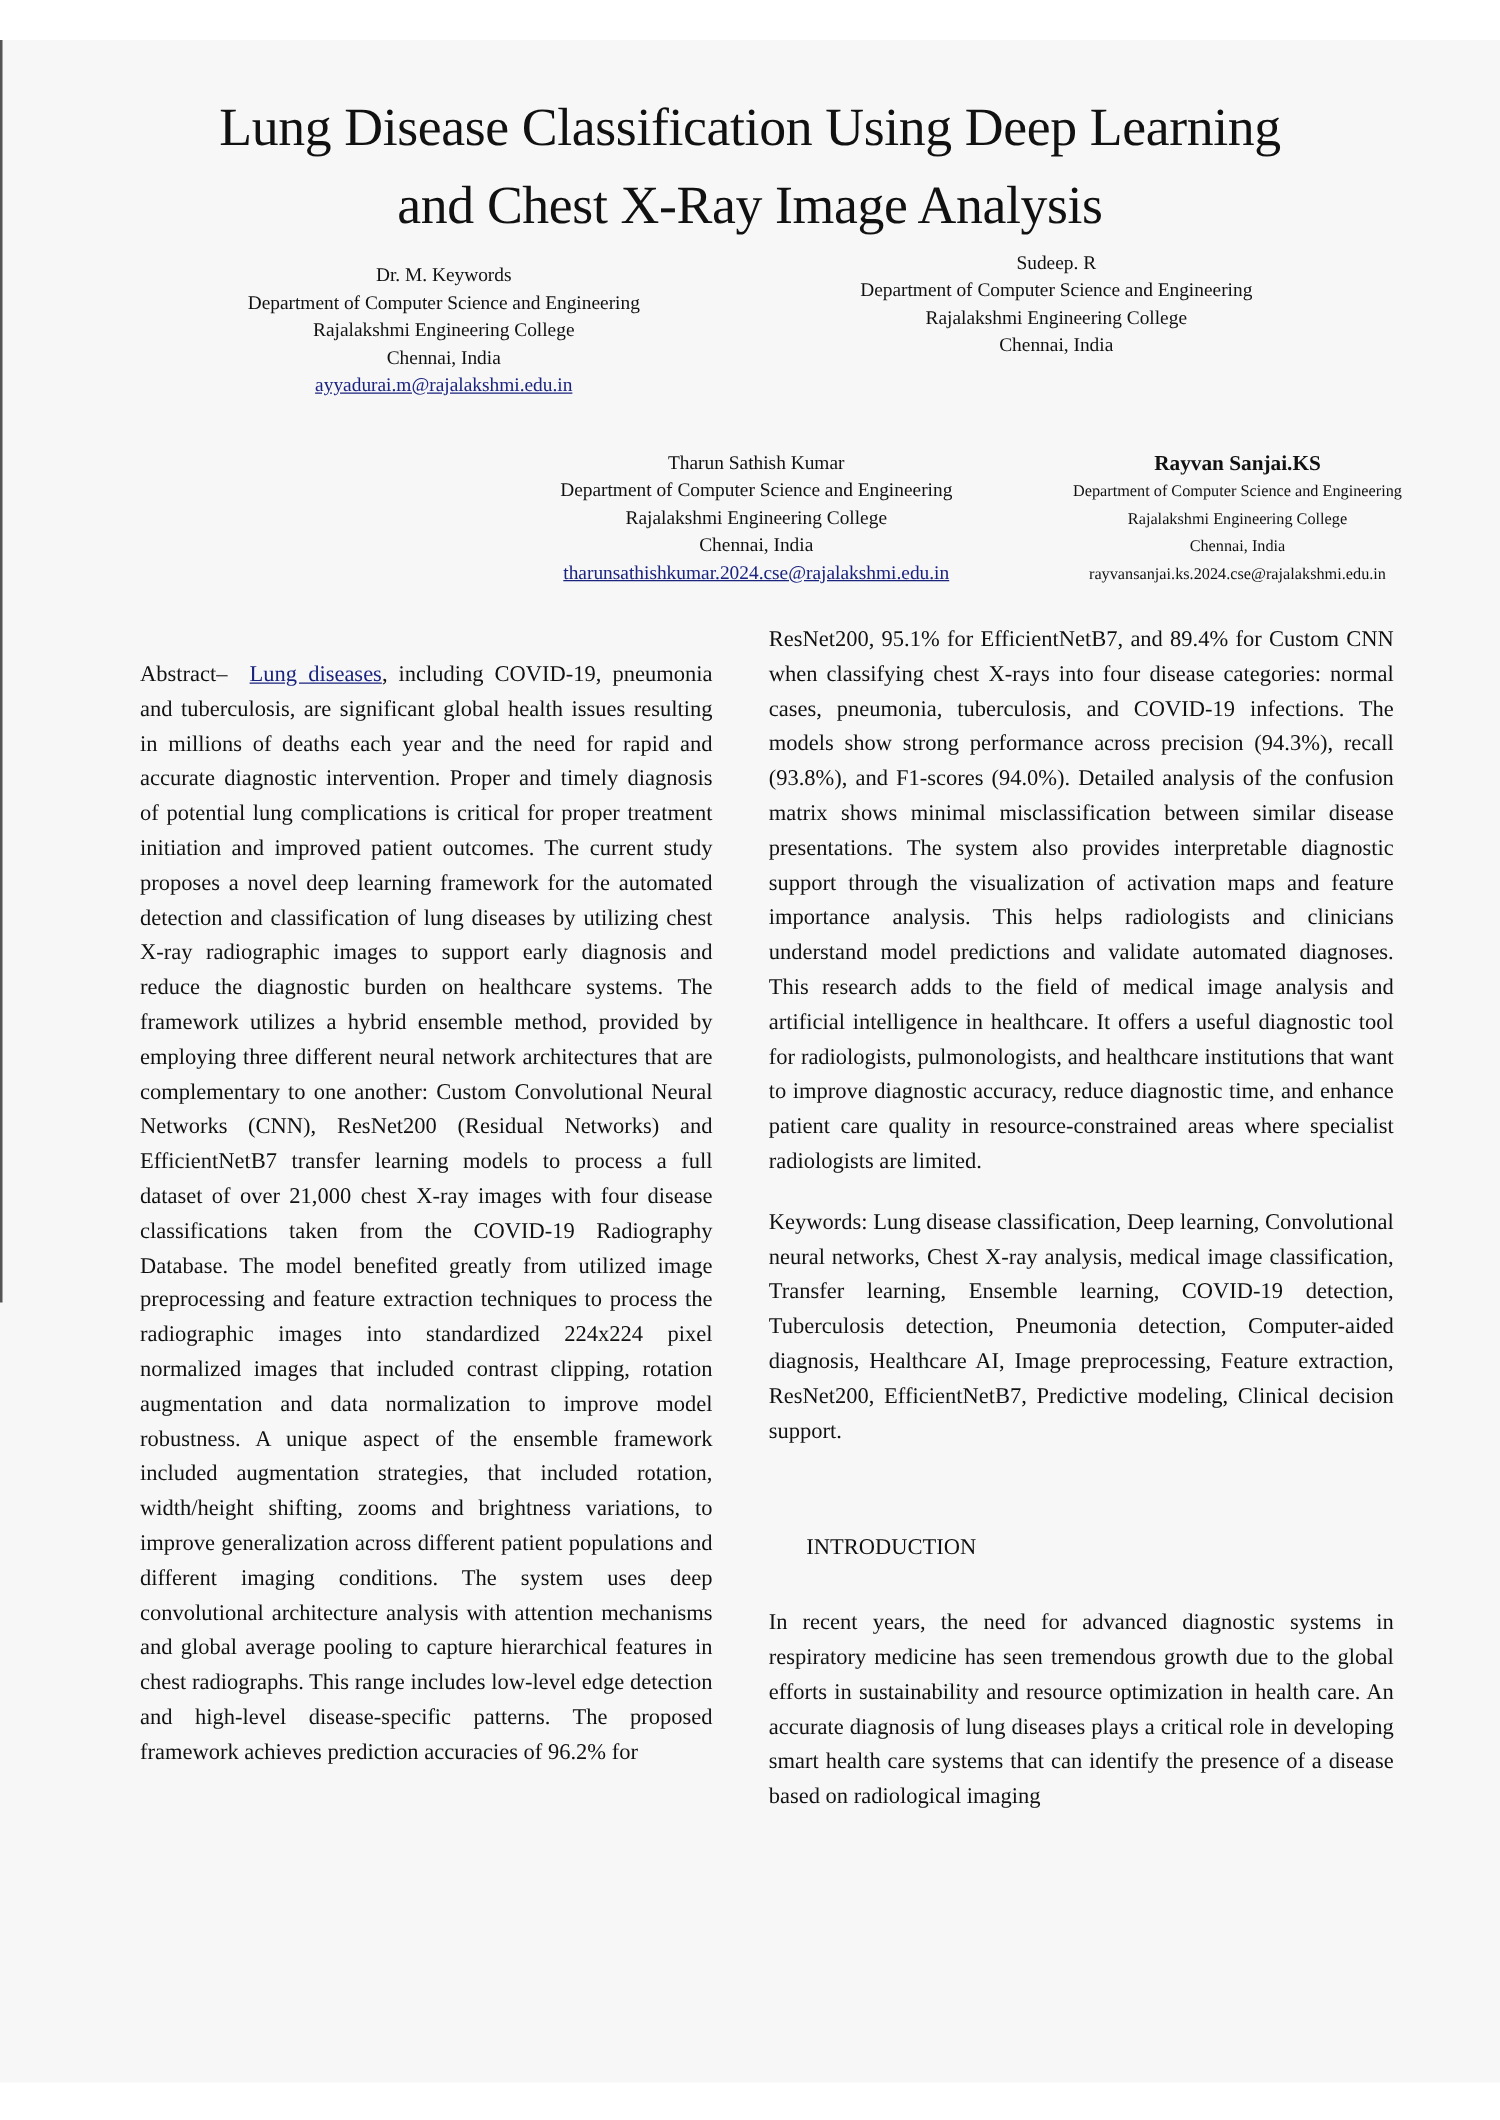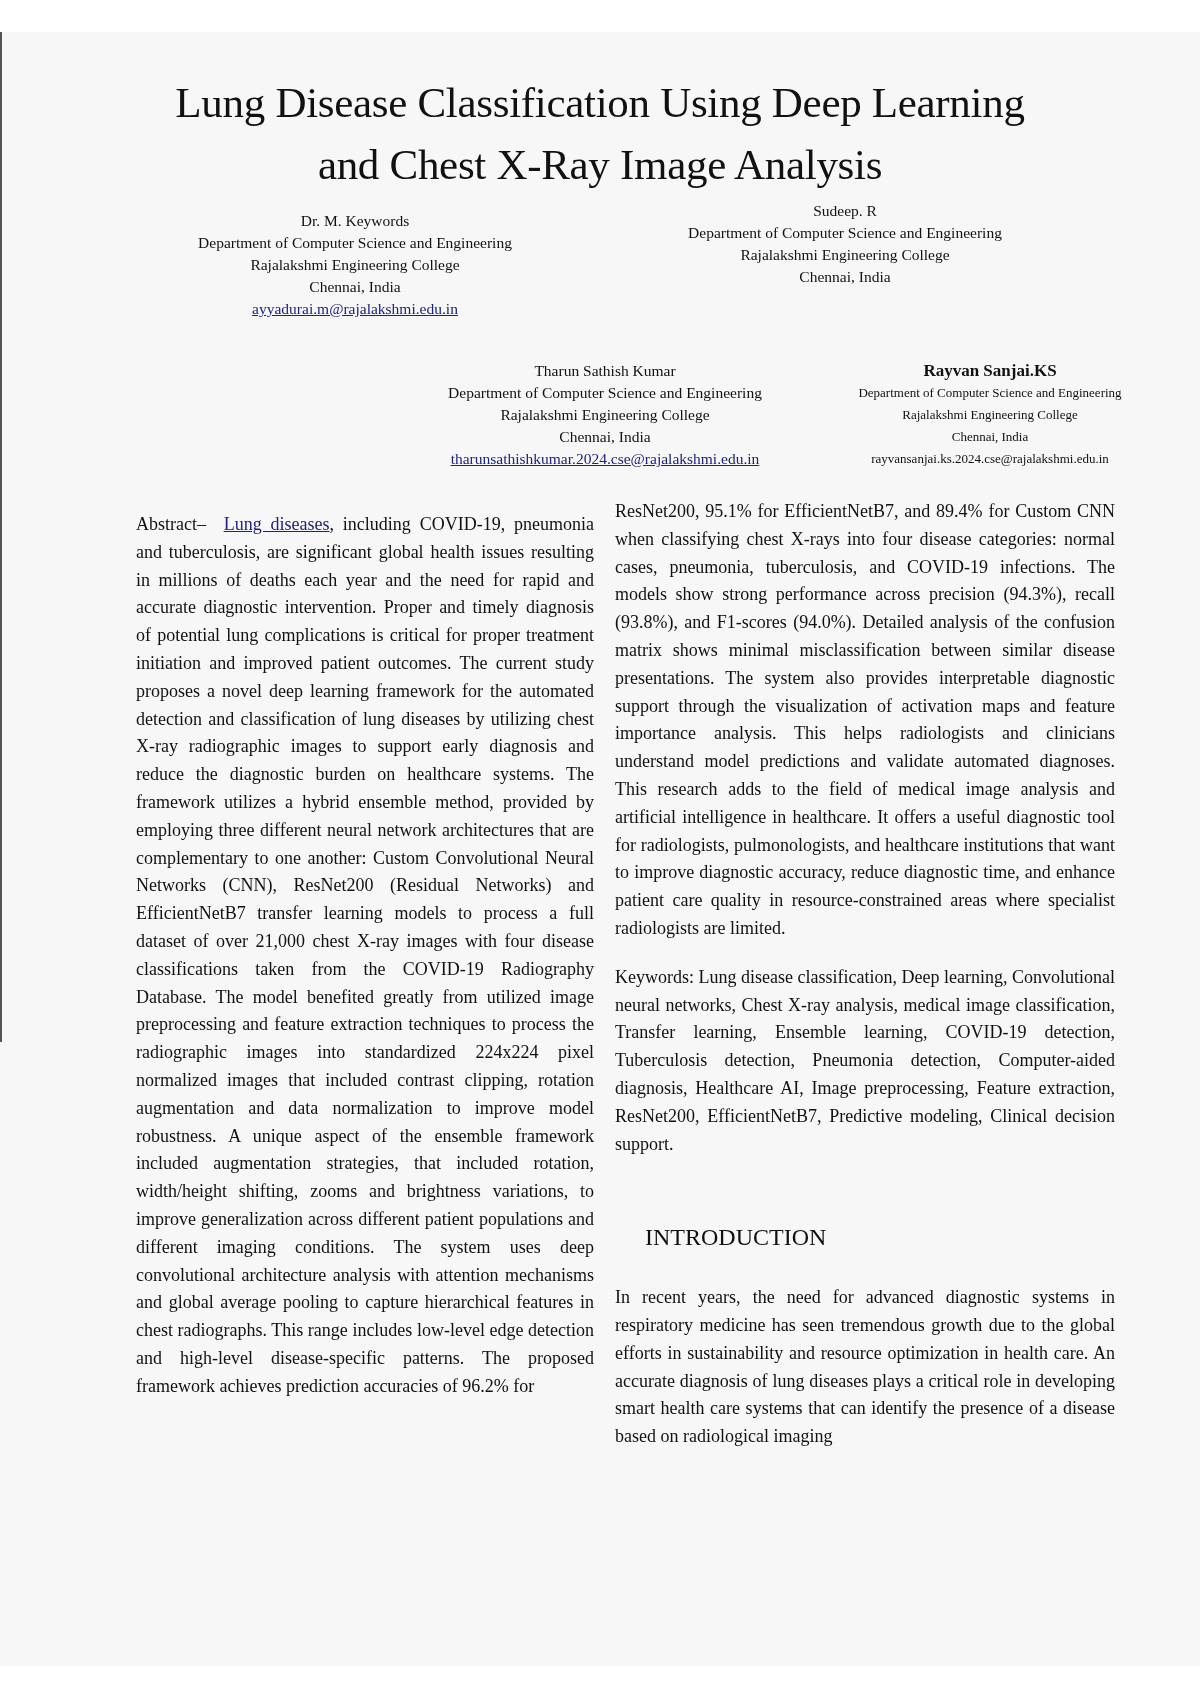--- a/index.html
+++ b/index.html
@@ -27,28 +27,28 @@
   .author.sans .email { color:#111; text-decoration:none;text-align:center; }
   .a1 { left:165px; top:210px; width:380px; }
   .a2 { left:655px; top:200px; width:380px; }
   .a3 { left:410px; top:360px; width:390px; }
   .a4 { left:815px; top:360px; width:350px; }
 
   .col {
     position:absolute; font-size:18px; line-height:27.8px; text-align:justify; color:#111;
   }
   .col p { margin:0; }
-  .col-left { left:112px; top:511px; width:458px;margin-left:24px; }
+  .col-left { left:112px; top:526px; width:458px; }
   .col-right { left:603px; top:498px; width:500px;margin-left:12px; }
   .abstract-label { font-weight:normal; }
   .link { color:#1a237e; text-decoration:underline; }
   .kw-label { font-weight:normal; }
   .keywords { margin-top:21px !important; }
   .section-heading {
-    font-size:24px; text-transform:uppercase; margin:66px 0 32px 30px !important; text-align:left;
+    font-size:18px; text-transform:uppercase; margin:66px 0 32px 30px !important; text-align:left;
   }
 </style>
 </head>
 <body>
 
 <div class="page"></div>
 <div class="left-rule"></div>
 
 <div class="title">
   <div>Lung Disease Classification Using Deep Learning</div>

